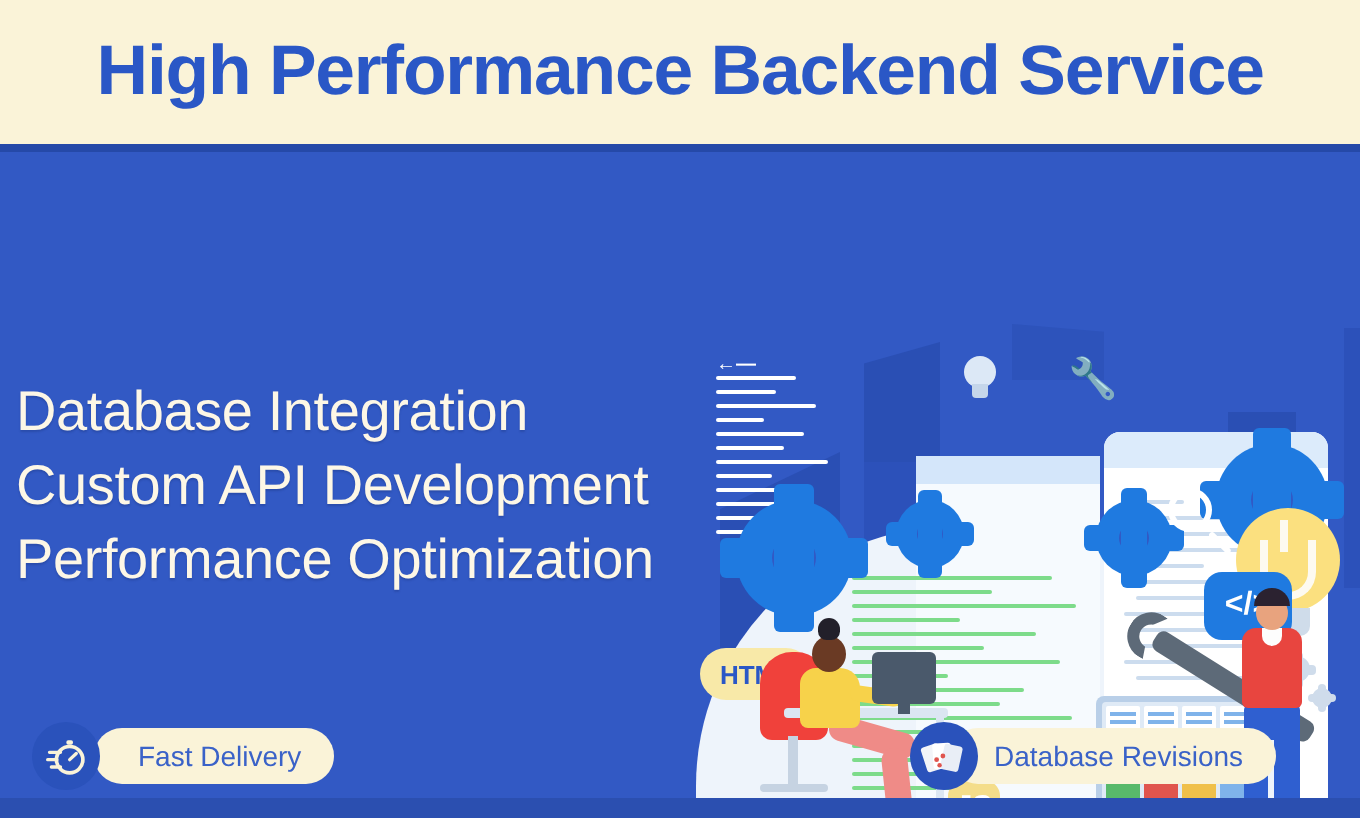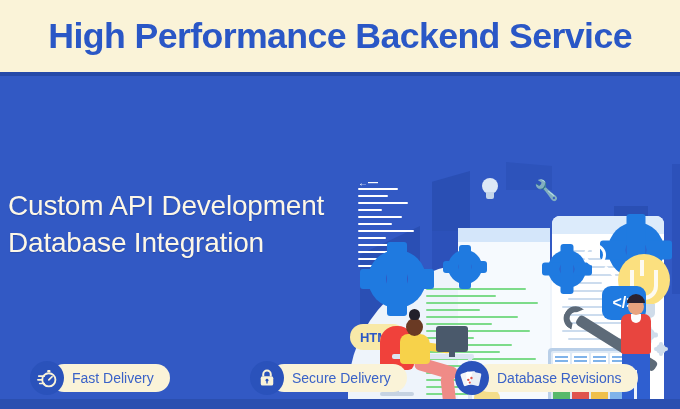--- a/index.html
+++ b/index.html
@@ -287,21 +287,21 @@
     width:34px; height:34px; border-radius:50%; background:#2a52bb;
     display:flex; align-items:center; justify-content:center;
     position:relative; z-index:2; flex:none;
   }
   .badge-pill {
     height:28px; background:#faf3d8; border-radius:14px;
     display:flex; align-items:center;
     padding:0 16px 0 22px; margin-left:-14px;
     color:#3a62c8; font-size:14px; white-space:nowrap;
   }
-  #badge-fast    { left:30px; }
+  #badge-fast    { left:16px;gap:11px; }
   #badge-secure  { left:250px; }
   #badge-revision{ left:455px; }
 
   #bottom-strip {
     position:absolute; left:0; bottom:0; width:680px; height:10px;
     background:#2b4fb0; z-index:28;
   }
 </style>
 </head>
 <body>
@@ -314,22 +314,23 @@
 <div id="body-area">
 
   <div class="bg-shape" id="bg-shape-a"></div>
   <div class="bg-shape" id="bg-shape-b"></div>
   <div class="bg-shape" id="bg-shape-c"></div>
   <div class="bg-shape" id="bg-shape-d"></div>
   <div class="bg-shape" id="bg-shape-e"></div>
   <div class="bg-shape" id="bg-shape-f"></div>
 
   <div id="service-list">
+    <div class="service-item">Database Integration</div>
     <div class="service-item">Custom API Development</div>
-    <div class="service-item">Database Integration</div>
+    <div class="service-item">Performance Optimization</div>
   </div>
 
   <div id="illustration">
 
     <div id="illu-blob"></div>
     <div id="illu-floor"></div>
 
     <div id="arrow-left">←—</div>
     <div id="code-left">
       <div class="line" style="left:0;top:8px;width:40px;"></div>
@@ -496,31 +497,20 @@
         <svg width="22" height="22" viewBox="0 0 24 24" aria-hidden="true">
           <circle cx="14" cy="14" r="7.2" fill="none" stroke="#faf3d8" stroke-width="2"></circle>
           <rect x="12.2" y="3.4" width="3.6" height="2.4" rx="1" fill="#faf3d8"></rect>
           <path d="M14 14 L17.6 10.6" stroke="#faf3d8" stroke-width="1.8" stroke-linecap="round"></path>
           <path d="M3 10 h6 M2 14 h5 M4 18 h5" stroke="#faf3d8" stroke-width="1.8" stroke-linecap="round"></path>
         </svg>
       </div>
       <div class="badge-pill">Fast Delivery</div>
     </div>
 
-    <div class="badge" id="badge-secure">
-      <div class="badge-icon">
-        <svg width="20" height="20" viewBox="0 0 24 24" aria-hidden="true">
-          <path d="M7.5 10 V7.5 a4.5 4.5 0 0 1 9 0 V10" fill="none" stroke="#faf3d8" stroke-width="2.4"></path>
-          <rect x="4.5" y="10" width="15" height="11" rx="2.2" fill="#faf3d8"></rect>
-          <circle cx="12" cy="14.6" r="1.7" fill="#2a52bb"></circle>
-          <rect x="11.2" y="15.2" width="1.6" height="3.4" fill="#2a52bb"></rect>
-        </svg>
-      </div>
-      <div class="badge-pill">Secure Delivery</div>
-    </div>
 
     <div class="badge" id="badge-revision">
       <div class="badge-icon">
         <svg width="24" height="22" viewBox="0 0 26 22" aria-hidden="true">
           <rect x="2" y="5" width="10" height="14" rx="1.6" fill="#f2f4f8" transform="rotate(-18 7 12)"></rect>
           <rect x="7" y="4" width="10" height="14" rx="1.6" fill="#ffffff" transform="rotate(-4 12 11)"></rect>
           <rect x="12" y="5" width="10" height="14" rx="1.6" fill="#e9eef6" transform="rotate(12 17 12)"></rect>
           <circle cx="9" cy="13" r="1.3" fill="#e0554e"></circle>
           <circle cx="12.4" cy="11" r="1.3" fill="#e0554e"></circle>
           <circle cx="10.6" cy="16" r="1.2" fill="#e0554e"></circle>

